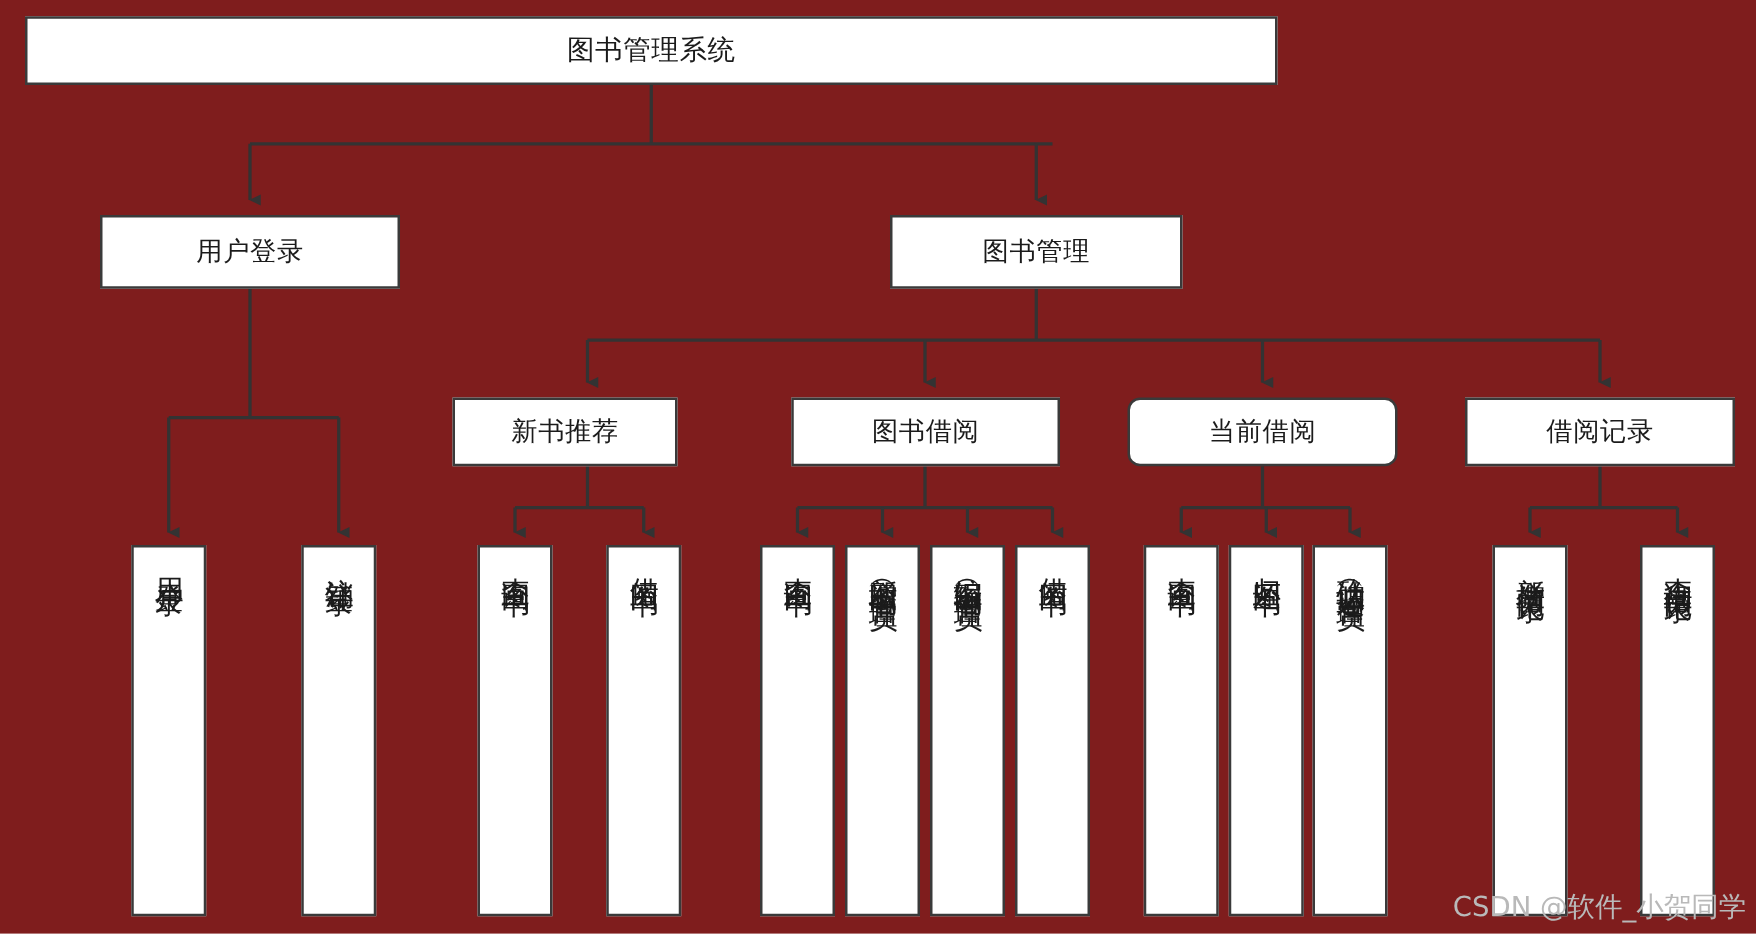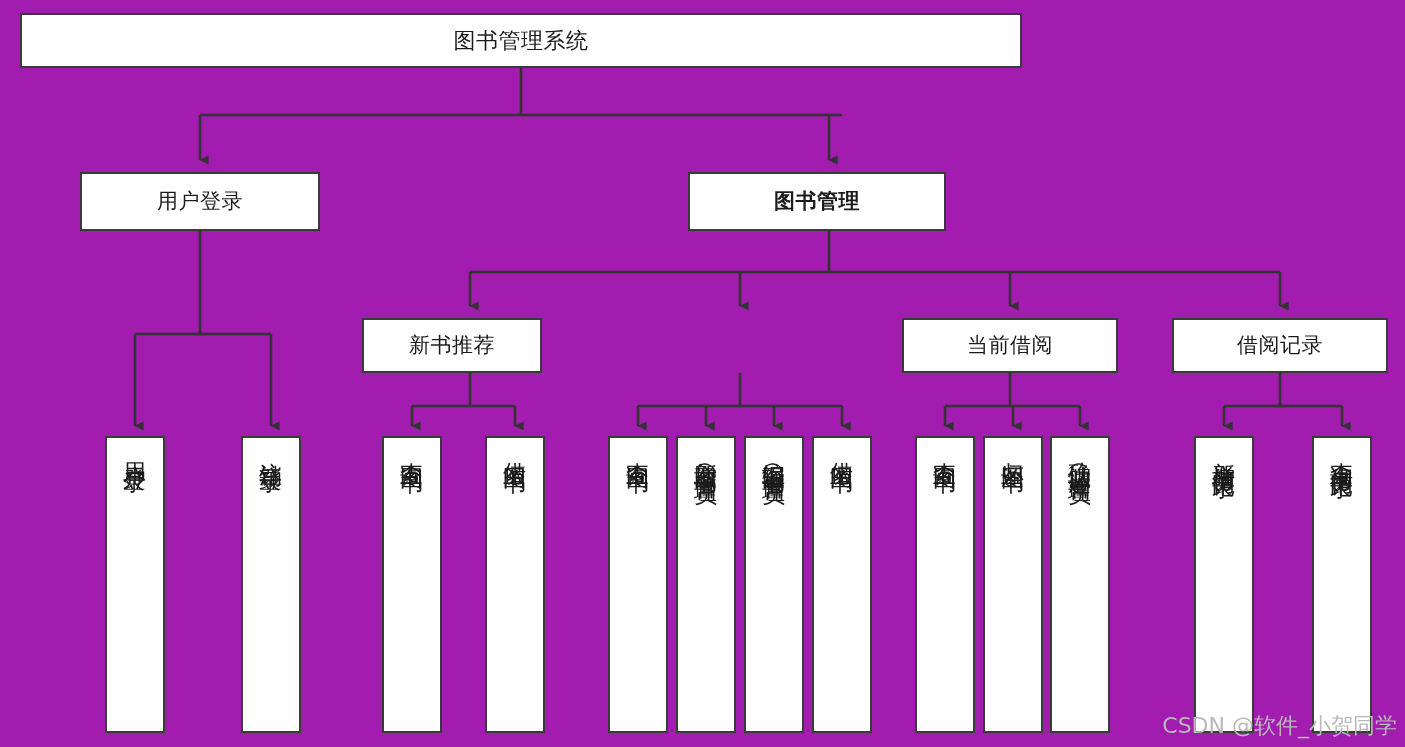--- a/index.html
+++ b/index.html
@@ -8,21 +8,21 @@
     padding: 0;
     background: #ffffff;
   }
   body {
     font-family: "DejaVu Sans", "Liberation Sans", sans-serif;
   }
   #canvas {
     position: relative;
     width: 1405px;
     height: 747px;
-    background: #a21caf;
+    background: #7f1d1d;
     overflow: hidden;
   }
   svg#wires {
     position: absolute;
     left: 0;
     top: 0;
     width: 1405px;
     height: 747px;
     pointer-events: none;
   }
@@ -128,30 +128,33 @@
   </svg>
 
   <div class="node h root" style="left:20px; top:13px; width:1002px; height:55px;">
     <span class="lbl">图书管理系统</span>
   </div>
 
   <div class="node h" style="left:80px; top:172px; width:240px; height:59px;">
     <span class="lbl">用户登录</span>
   </div>
 
-  <div class="node h" style="left:688px; top:172px; width:258px; height:59px;font-weight:bold;">
+  <div class="node h" style="left:712px; top:172px; width:234px; height:59px;">
     <span class="lbl">图书管理</span>
   </div>
 
   <div class="node h" style="left:362px; top:318px; width:180px; height:55px;">
     <span class="lbl">新书推荐</span>
   </div>
 
-
-  <div class="node h" style="left:902px; top:318px; width:216px; height:55px;">
+  <div class="node h" style="left:633px; top:318px; width:215px; height:55px;">
+    <span class="lbl">图书借阅</span>
+  </div>
+
+  <div class="node h" style="left:902px; top:318px; width:216px; height:55px;border-radius:10px;">
     <span class="lbl">当前借阅</span>
   </div>
 
   <div class="node h" style="left:1172px; top:318px; width:216px; height:55px;">
     <span class="lbl">借阅记录</span>
   </div>
 
   <div class="node v" style="left:105px; top:436px; width:60px; height:297px;">
     <span class="lbl">用户登录</span>
   </div>

